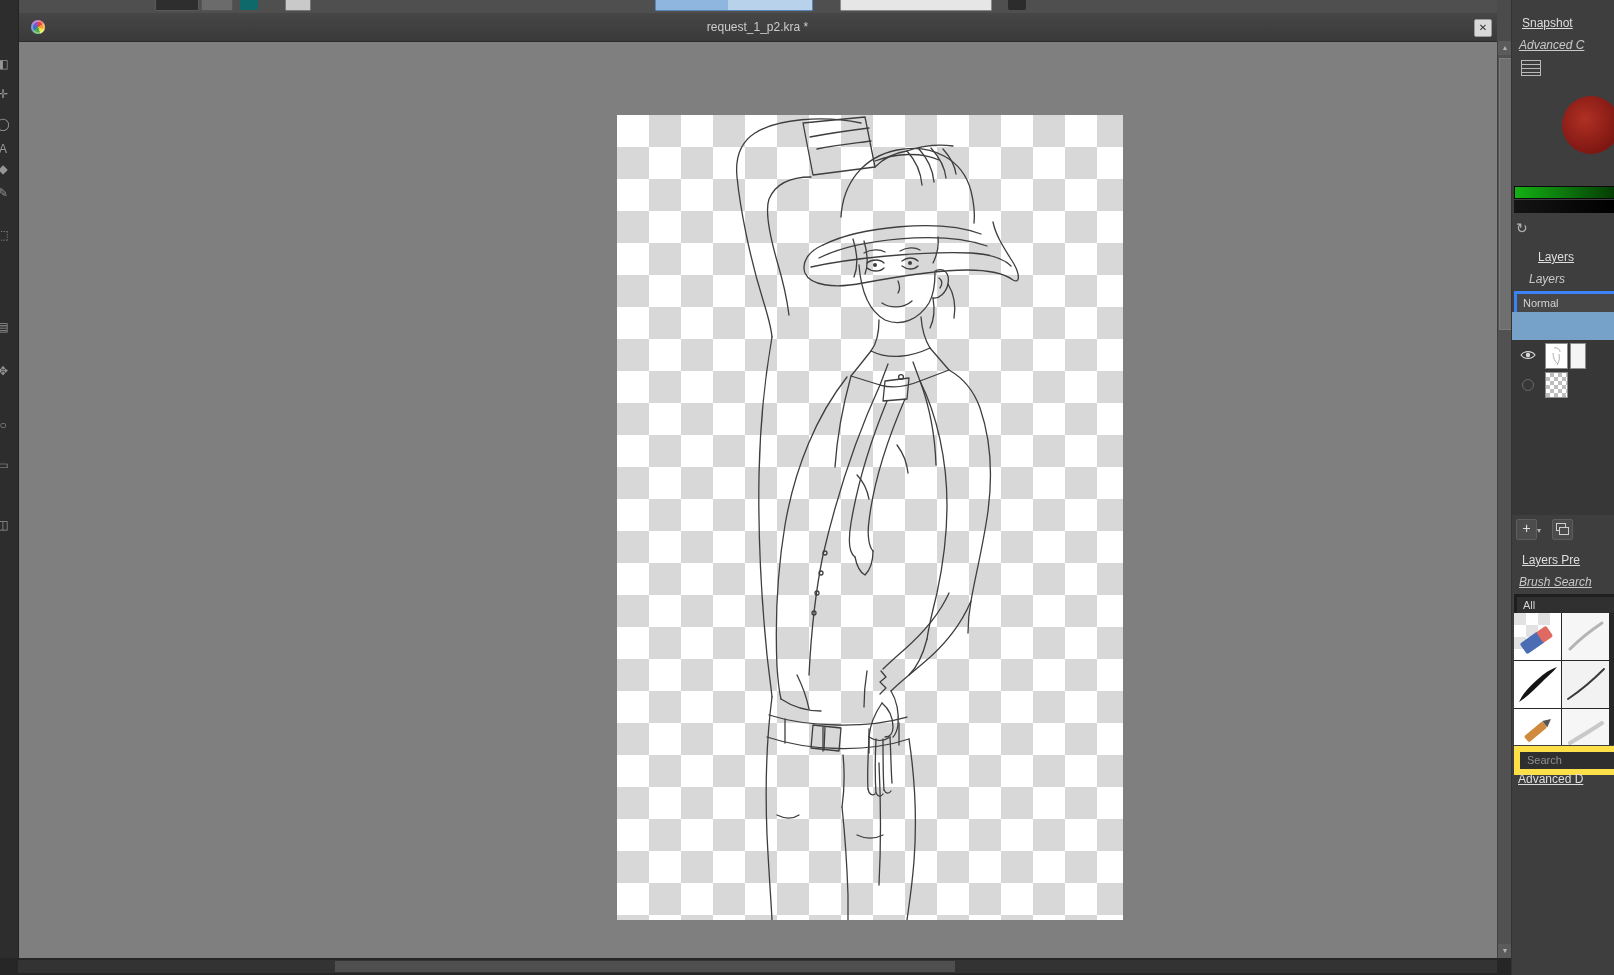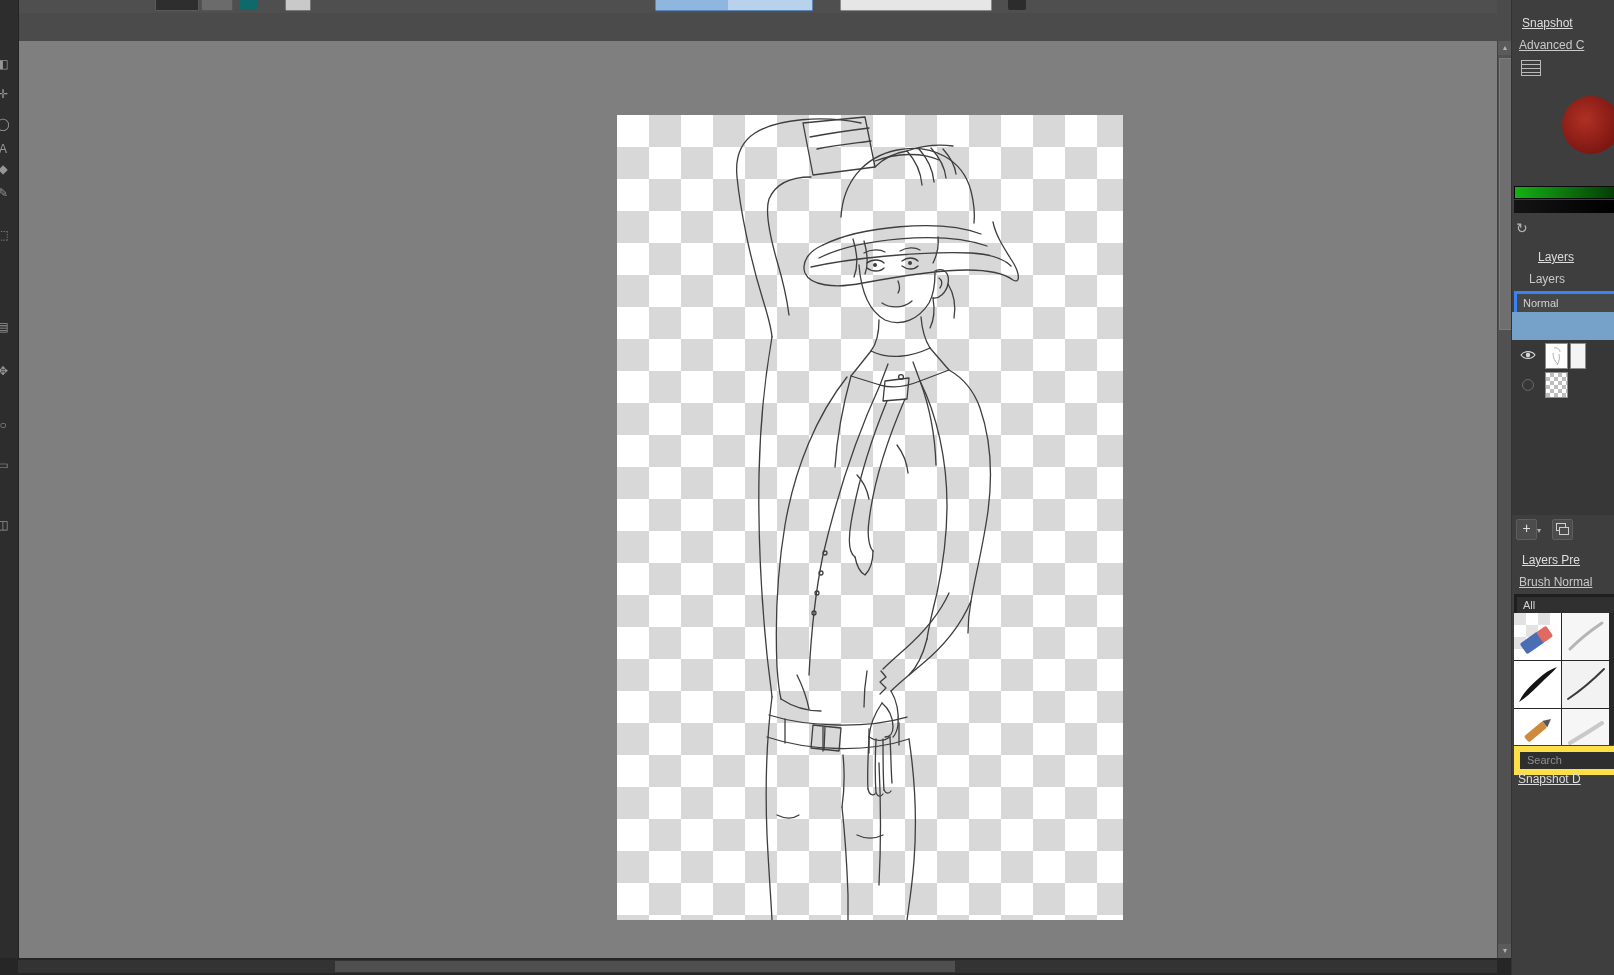--- a/index.html
+++ b/index.html
@@ -56,21 +56,21 @@
 
   .bottom-bar{position:absolute;left:0;top:958px;width:1614px;height:17px;background:#262626;z-index:6;}
   .hscroll{position:absolute;left:18px;top:2px;width:1479px;height:13px;background:#333333;}
   .hthumb{position:absolute;left:317px;top:1px;width:620px;height:11px;background:#4f4f4f;}
   .corner-grip{position:absolute;right:9px;top:4px;width:13px;height:10px;background:#3e3e3e;border:1px solid #4b4b4b;}
 
   
   .right-panel{position:absolute;left:1511px;top:0;width:103px;height:975px;background:#3e3e3e;
                border-left:1px solid #333;overflow:hidden;z-index:6;color:#cccccc;}
   .tab-label{position:absolute;font-size:12px;color:#dedede;text-decoration:underline;white-space:nowrap;cursor:pointer;}
-  .docker-title{position:absolute;font-size:12px;color:#c9c9c9;white-space:nowrap;}
+  .docker-title{position:absolute;font-size:12px;color:#c9c9c9;white-space:nowrap;font-style:italic;}
   .listview-icon{position:absolute;left:9px;top:60px;width:18px;height:14px;border:1px solid #b9b9b9;
                  background:repeating-linear-gradient(to bottom,transparent 0 3px,#b9b9b9 3px 4px);}
   .color-wheel{position:absolute;left:50px;top:96px;width:58px;height:58px;border-radius:50%;
                background:radial-gradient(circle at 40% 40%,#b03024,#7e1712 70%);}
   .grad-green{position:absolute;left:2px;top:186px;width:100px;height:11px;
               background:linear-gradient(to right,#14b114,#053c05);border:1px solid #0a0a0a;}
   .grad-black{position:absolute;left:2px;top:200px;width:100px;height:13px;
               background:linear-gradient(to right,#141414,#000000);}
   .refresh-icon{position:absolute;left:4px;top:220px;font-size:14px;color:#b5b5b5;cursor:pointer;}
 
@@ -143,20 +143,25 @@
     <span class="tool-frag" style="top:160px">◆</span>
     <span class="tool-frag" style="top:184px">✎</span>
     <span class="tool-frag" style="top:226px">⬚</span>
     <span class="tool-frag" style="top:318px">▤</span>
     <span class="tool-frag" style="top:362px">✥</span>
     <span class="tool-frag" style="top:416px">○</span>
     <span class="tool-frag" style="top:456px">▭</span>
     <span class="tool-frag" style="top:516px">◫</span>
   </div>
 
+  <div class="titlebar">
+    <span class="krita-logo"></span>
+    <div class="title-text">request_1_p2.kra *</div>
+    <div class="close-btn">✕</div>
+  </div>
 
   <div class="canvas">
     <div class="document">
       <svg viewBox="0 0 506 805" preserveAspectRatio="none">
         <g fill="none" stroke="#3e3e3e" stroke-width="1.3" stroke-linecap="round" stroke-linejoin="round">
 
           <path d="M244,8 C205,0 160,4 138,18 C124,27 118,42 120,62 C123,92 132,140 146,185 C151,201 154,212 155,222"></path>
           <path d="M194,62 C172,62 158,70 152,84 C148,96 152,118 160,146 C166,166 170,184 172,200"></path>
 
           <path d="M186,8 L248,2 L258,52 L196,60 Z"></path>
@@ -320,21 +325,21 @@
     <div class="mini-btn add-layer-btn">+</div>
     <span class="add-chevron">▾</span>
     <div class="mini-btn props-btn">
       <span class="stack-icon">
           <i></i>
           <i></i>
         </span>
     </div>
 
     <span class="tab-label" style="left:10px;top:553px">Layers Pre</span>
-    <span class="docker-title" style="left:7px;top:575px;text-decoration:underline">Brush Normal</span>
+    <span class="docker-title" style="left:7px;top:575px;text-decoration:underline">Brush Search</span>
 
     <div class="combo tag-combo">
       <span>All</span>
     </div>
 
     <div class="preset-grid">
       <div class="preset-cell pc-r1c1">
         <svg viewBox="0 0 47 47">
           <rect x="0" y="0" width="47" height="47" fill="#ffffff"></rect>
           <rect x="0" y="0" width="12" height="12" fill="#e2e2e2"></rect>
@@ -380,16 +385,16 @@
             <rect width="47" height="47" fill="#f6f6f6"></rect>
           <path d="M8,34 C18,28 28,22 40,14" stroke="#c9c9c9" stroke-width="4" fill="none" stroke-linecap="round"></path>
           </svg>
       </div>
     </div>
 
     <div class="search-field">
       <span>Search</span>
     </div>
 
-    <span class="tab-label" style="left:6px;top:772px">Snapshot D</span>
+    <span class="tab-label" style="left:6px;top:772px">Advanced D</span>
   </div>
 
 </div>
 
 </body></html>

